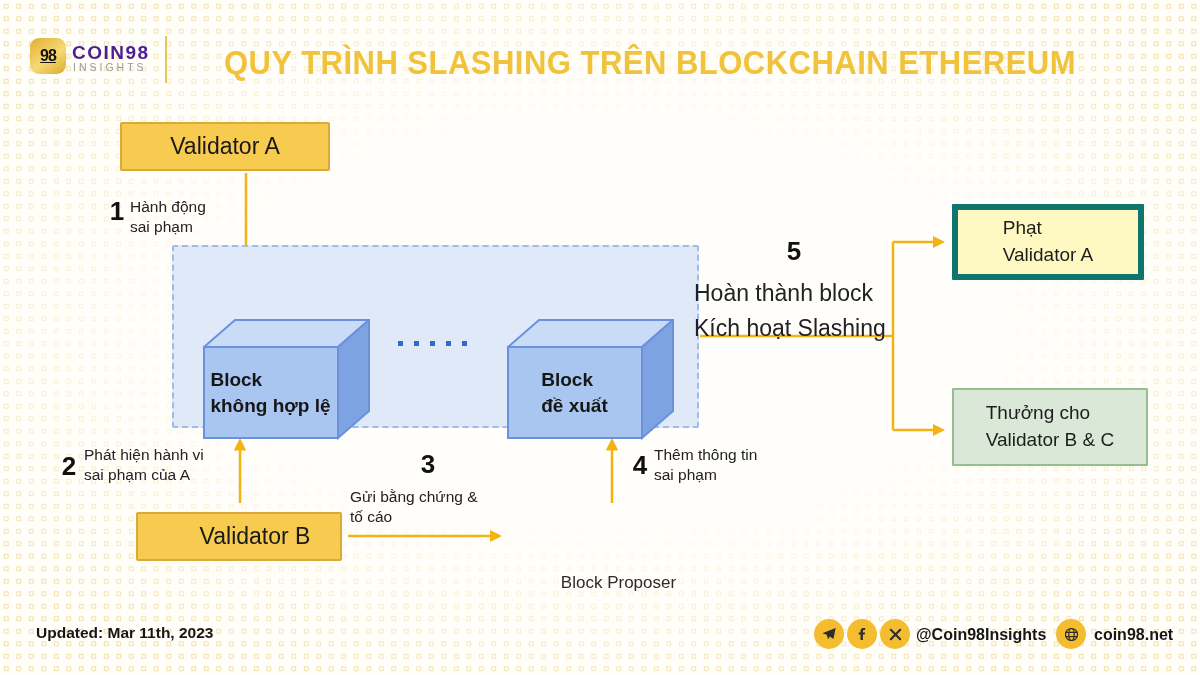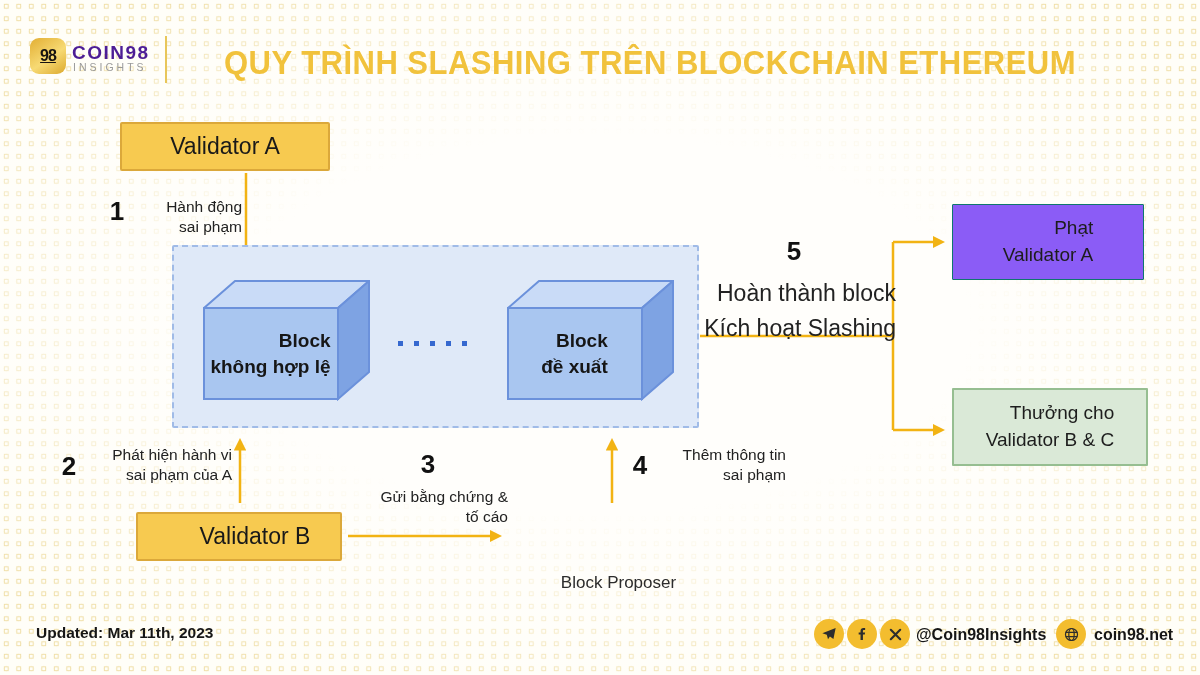--- a/index.html
+++ b/index.html
@@ -7,21 +7,21 @@
   .stage{position:relative;width:1200px;height:675px;background:#FFFEF8;overflow:hidden;}
 
   
   .dots{position:absolute;inset:0;
     background-image:radial-gradient(circle, rgba(0,0,0,0) 1.6px, #F0DFA9 1.7px, #F0DFA9 2.8px, rgba(0,0,0,0) 2.9px);
     background-size:12.5px 12.5px;}
   .dots-fade{position:absolute;inset:0;
     background:radial-gradient(ellipse 64% 58% at 50% 48%, #FFFEFB 48%, rgba(255,254,251,0) 100%);}
 
   .abs{position:absolute;}
-  .pre{white-space:pre-line;text-align:right;}
+  .pre{white-space:pre-line;text-align:left;}
 
   
   .logo-badge{left:30px;top:38px;width:36px;height:36px;border-radius:9px;
     background:linear-gradient(145deg,#E2AE33 0%,#F7DA74 55%,#DCA92E 100%);
     display:flex;align-items:center;justify-content:center;
     color:#171310;font-weight:bold;font-size:16px;letter-spacing:-1px;text-decoration:underline;}
   .brand{left:72px;top:42px;font-size:19px;font-weight:bold;color:#4c1d95;letter-spacing:1.5px;}
   .brand-sub{left:73px;top:61px;font-size:10.5px;color:#9A9A9A;letter-spacing:3px;}
   .header-divider{left:165px;top:36px;width:2px;height:47px;background:#E8C65A;}
   .title{left:150px;top:44px;width:1000px;text-align:center;font-size:33px;font-weight:800;
@@ -31,32 +31,32 @@
   .vbox{background:#F7CA50;border:2px solid #DBA83A;color:#191919;font-size:23px;
     display:flex;align-items:center;justify-content:center;box-sizing:border-box;border-radius:2px;}
   .vbox-a{left:120px;top:122px;width:210px;height:49px;}
   .vbox-b{left:136px;top:512px;width:206px;height:49px;padding-left:32px;}
   .vbox-c{left:513px;top:511px;width:211px;height:50px;}
   .proposer{left:513px;top:573px;width:211px;text-align:center;font-size:17px;color:#2C2C2C;}
 
   
   .chain{left:172px;top:245px;width:527px;height:183px;background:#DFE9F8;
     border:2px dashed #A0BBE7;box-sizing:border-box;border-radius:2px;}
-  .cube{width:145px;height:121px;}
+  .cube{width:145px;height:121px;margin-top:39px;}
   .cube-1{left:203px;top:280px;}
   .cube-2{left:507px;top:280px;}
   .cube-label{left:0;top:28px;width:135px;height:92px;display:flex;align-items:center;justify-content:center;
     font-size:19px;font-weight:bold;color:#161616;line-height:1.35;}
   .chain-dots{left:398px;top:341px;display:flex;gap:11px;}
   .chain-dots i{width:5px;height:5px;background:#3568CF;display:block;}
 
   
   .result{box-sizing:border-box;display:flex;align-items:center;justify-content:center;
     font-size:19px;color:#1d1d1d;line-height:1.4;border-radius:1px;}
-  .result-penalty{left:952px;top:204px;width:192px;height:76px;background:#8b5cf6;border:1px solid #0f766e;}
+  .result-penalty{left:952px;top:204px;width:192px;height:76px;background:#fef9c3;border:6px solid #0f766e;}
   .result-reward{left:952px;top:388px;width:196px;height:78px;background:#DAE9D7;border:2px solid #96BE91;}
 
   
   .step-num{font-size:26px;font-weight:bold;color:#111;width:22px;text-align:center;}
   .num-1{left:106px;top:196px;}
   .num-2{left:58px;top:451px;}
   .num-3{left:417px;top:449px;}
   .num-4{left:629px;top:450px;}
   .num-5{left:783px;top:236px;}
   .step-label{font-size:15.5px;color:#222;line-height:1.32;}

